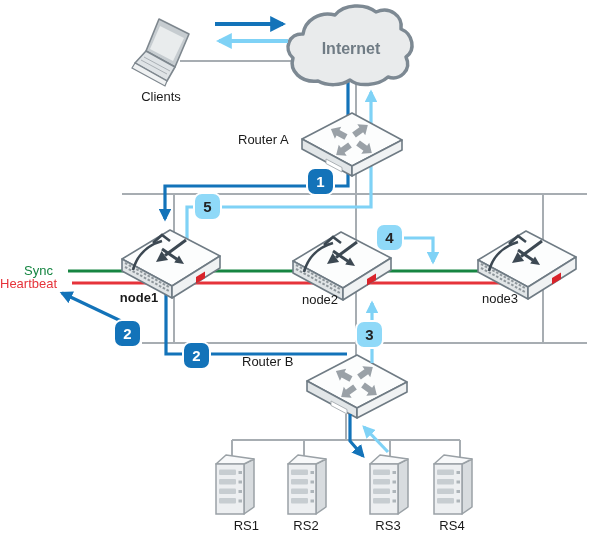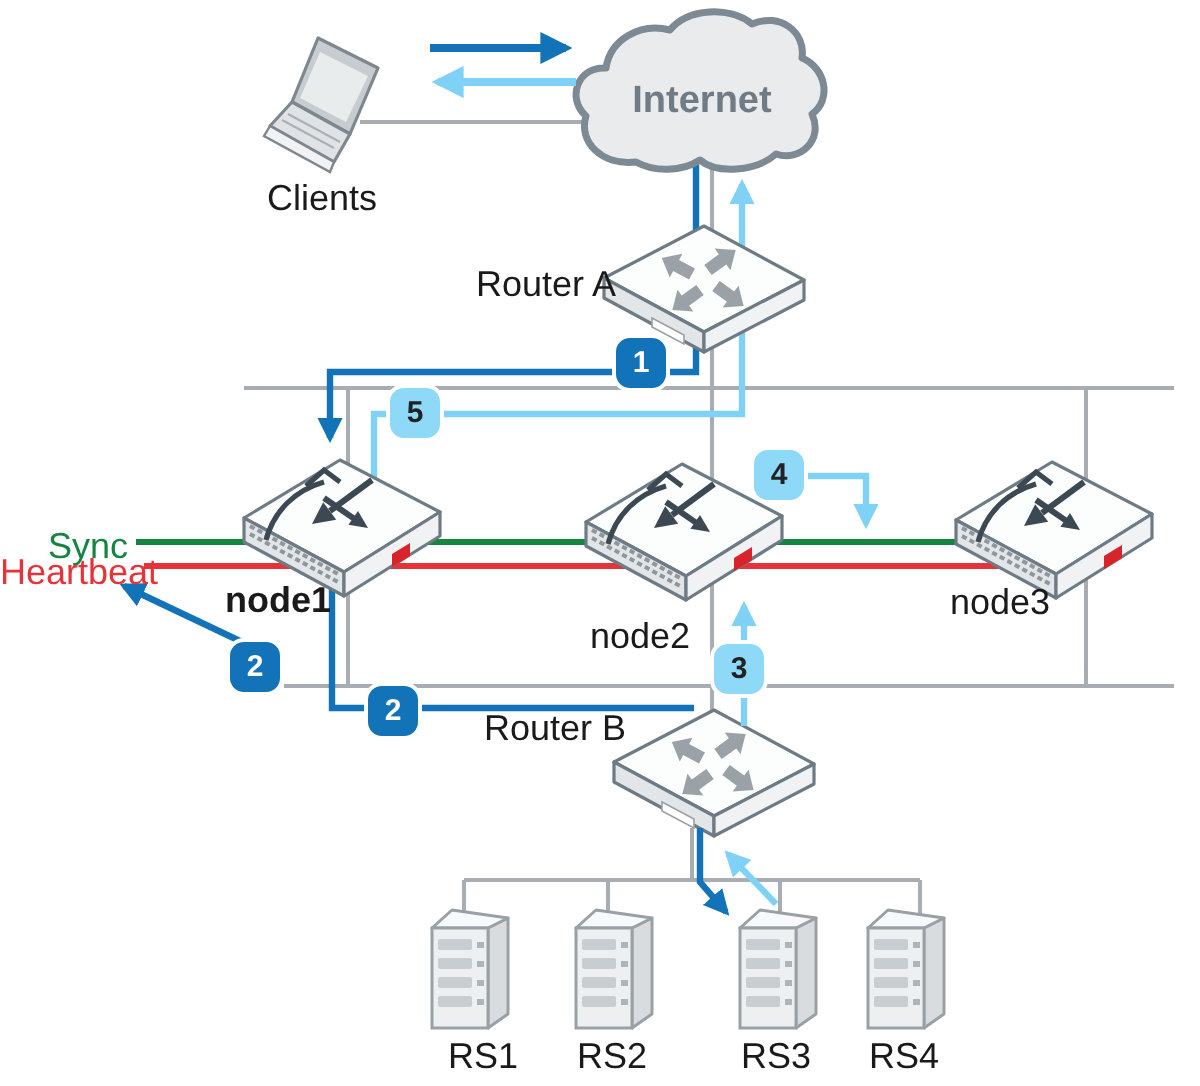--- a/index.html
+++ b/index.html
@@ -34,24 +34,24 @@
   .t-side{fill:#d8dcdf;stroke:#9aa1a6;stroke-width:1.5;stroke-linejoin:round;}
   .t-slat{fill:#c7cdd1;}
   .t-dot{fill:#aeb5ba;}
   .lap-outer{fill:#c6ccd0;stroke:#7e878e;stroke-width:1.6;stroke-linejoin:round;}
   .lap-inner{fill:#e9eced;}
   .lap-base{fill:#dfe3e6;stroke:#7e878e;stroke-width:1.6;stroke-linejoin:round;}
   .lap-lip{fill:#f0f2f3;stroke:#7e878e;stroke-width:1.2;}
   .keys{stroke:#aab0b5;stroke-width:1;}
 
   
-  .lbl{position:absolute;font-size:18px;color:var(--text);white-space:nowrap;}
+  .lbl{position:absolute;font-size:13px;color:var(--text);white-space:nowrap;}
   .lbl.c{text-align:center;}
   .lbl.r{}
-  #lbl-internet{font-weight:bold;font-size:19px;color:var(--internet_text);}
+  #lbl-internet{font-weight:bold;font-size:16px;color:var(--internet_text);}
   #lbl-sync{color:var(--sync_green);}
   #lbl-heartbeat{color:var(--heartbeat_red);}
 
   
   .badge{position:absolute;box-sizing:border-box;width:29px;height:29px;border-radius:9px;
          border:2px solid #fff;display:flex;align-items:center;justify-content:center;
          font-size:15px;font-weight:700;line-height:1;}
   .badge.dark{background:var(--dark_blue);color:#fff;}
   .badge.light{background:var(--badge_light);color:#222;}
 </style>
@@ -186,21 +186,21 @@
   <g>
     <path class="llight" d="M388,452 L364,427" marker-end="url(#mlight)"></path>
   </g>
 </svg>
 
 <div class="lbl c" style="left:131px;top:89px;width:60px;" id="lbl-clients">Clients</div>
 <div class="lbl c" style="left:311px;top:40px;width:80px;" id="lbl-internet">Internet</div>
 <div class="lbl r" style="left:238px;top:132px;width:64px;">Router A</div>
 <div class="lbl r" style="left:242px;top:354px;width:64px;">Router B</div>
 <div class="lbl c" style="left:108px;top:290px;width:62px;font-weight:bold;">node1</div>
-<div class="lbl c" style="left:289px;top:308px;width:62px;">node2</div>
+<div class="lbl c" style="left:289px;top:292px;width:62px;">node2</div>
 <div class="lbl c" style="left:469px;top:291px;width:62px;">node3</div>
 <div class="lbl r" style="left:24px;top:263px;width:54px;" id="lbl-sync">Sync</div>
 <div class="lbl r" style="left:0px;top:276px;width:66px;" id="lbl-heartbeat">Heartbeat</div>
 <div class="lbl c" style="left:209px;top:518px;width:50px;text-align:right;">RS1</div>
 <div class="lbl c" style="left:281px;top:518px;width:50px;">RS2</div>
 <div class="lbl c" style="left:363px;top:518px;width:50px;">RS3</div>
 <div class="lbl c" style="left:427px;top:518px;width:50px;">RS4</div>
 
 <div class="badge dark" style="left:306px;top:167px;">1</div>
 <div class="badge dark" style="left:113px;top:319px;">2</div>

